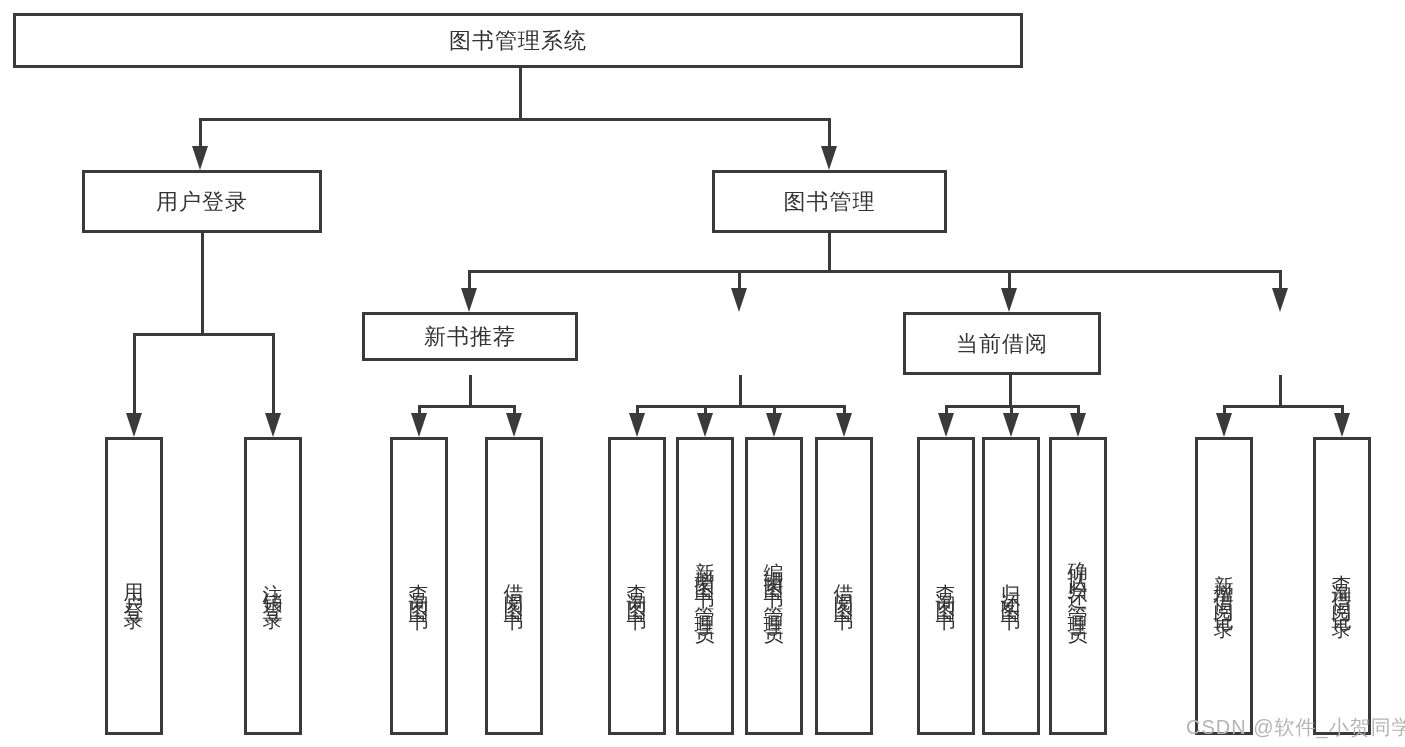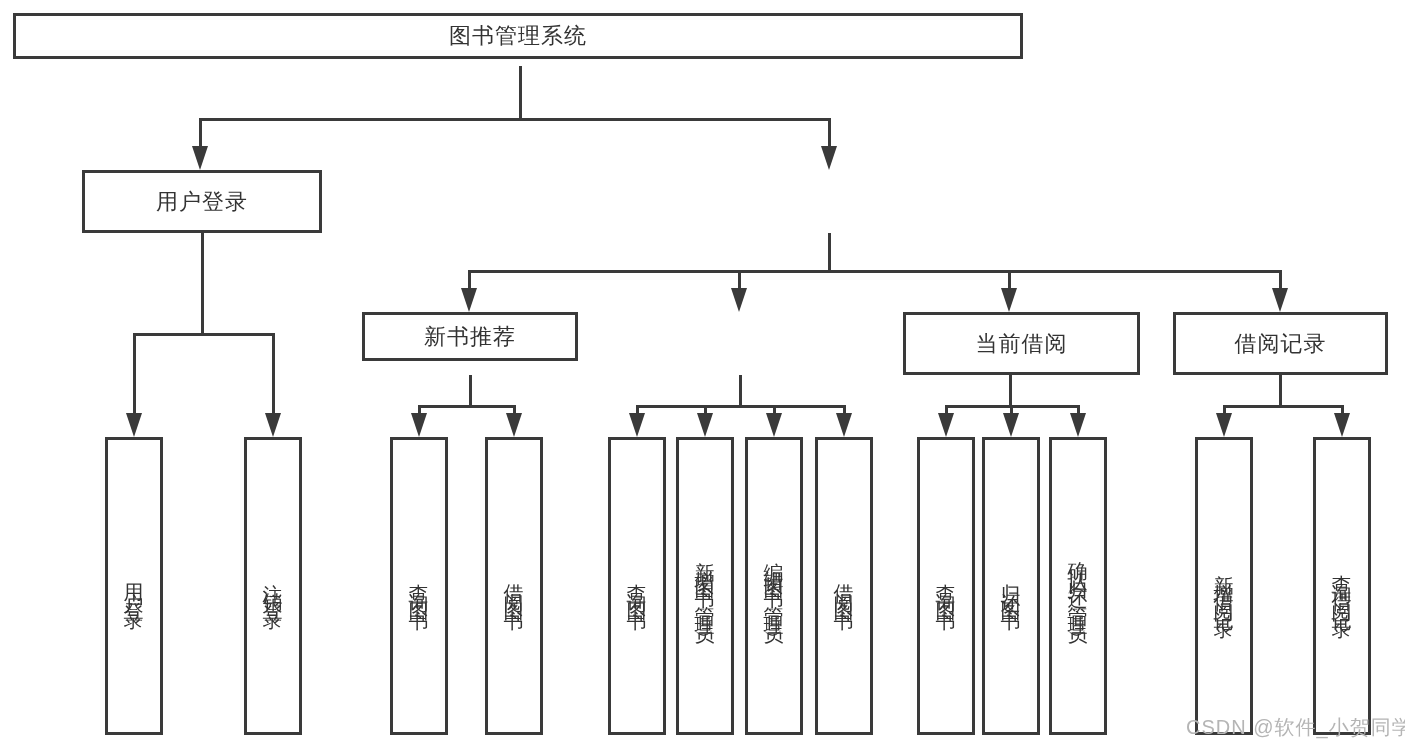--- a/index.html
+++ b/index.html
@@ -34,41 +34,41 @@
   .watermark{
     position:absolute;left:1186px;top:714px;z-index:5;
     font-size:20px;color:#b5b5b5;white-space:nowrap;letter-spacing:1px;
   }
 </style>
 </head>
 <body>
 
 <div class="stage">
 
-  <div class="hbox" style="left:13px;top:13px;width:1010px;height:46px">
+  <div class="hbox" style="left:13px;top:13px;width:1010px;height:55px">
     <span>图书管理系统</span>
   </div>
 
   <div class="hbox" style="left:82px;top:170px;width:240px;height:63px">
     <span>用户登录</span>
   </div>
 
+  <div class="hbox" style="left:712px;top:170px;width:235px;height:63px">
+    <span>图书管理</span>
+  </div>
 
   <div class="hbox" style="left:362px;top:312px;width:216px;height:49px">
     <span>新书推荐</span>
   </div>
 
 
-  <div class="hbox" style="left:903px;top:312px;width:237px;height:63px">
+  <div class="hbox" style="left:903px;top:312px;width:198px;height:63px">
     <span>当前借阅</span>
   </div>
 
-  <div class="hbox" style="left:1173px;top:312px;width:215px;height:63px">
-    <span>借阅记录</span>
-  </div>
 
   <div class="vbox" style="left:105px">
     <span class="vtext">用户登录</span>
   </div>
   <div class="vbox" style="left:244px">
     <span class="vtext">注销登录</span>
   </div>
 
   <div class="vbox" style="left:390px">
     <span class="vtext">查询图书</span>

